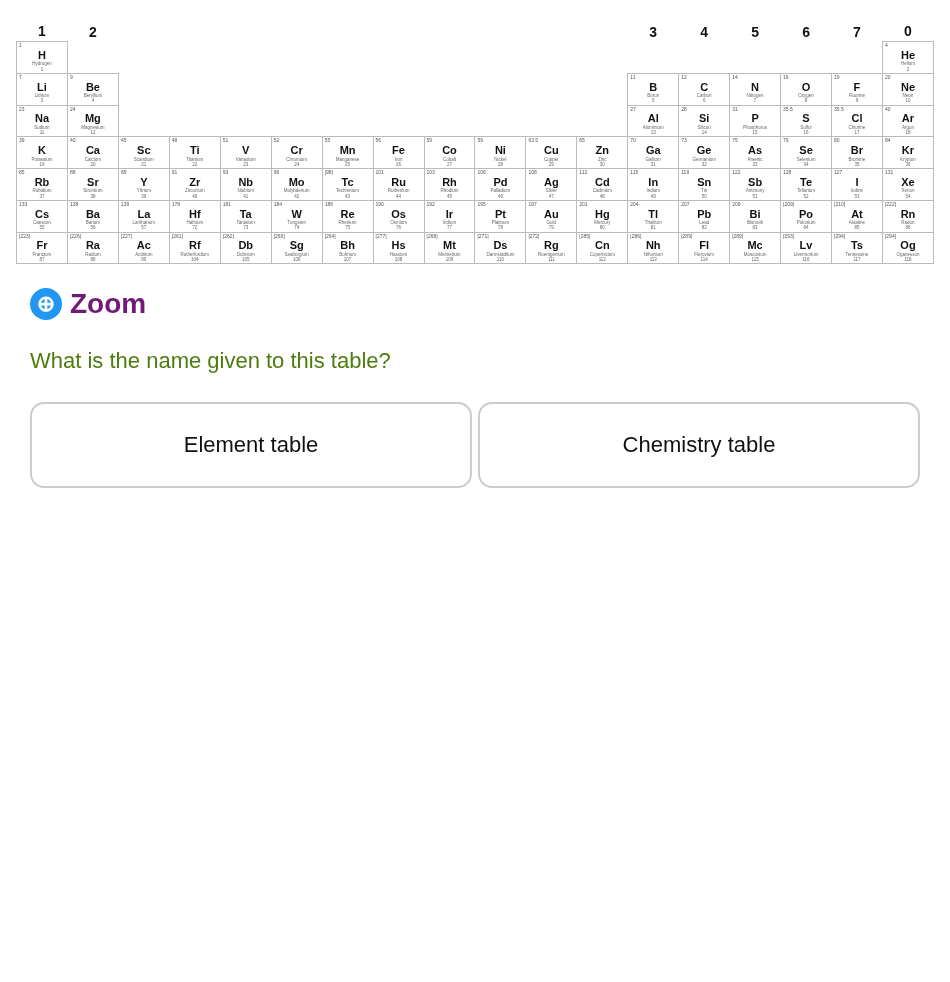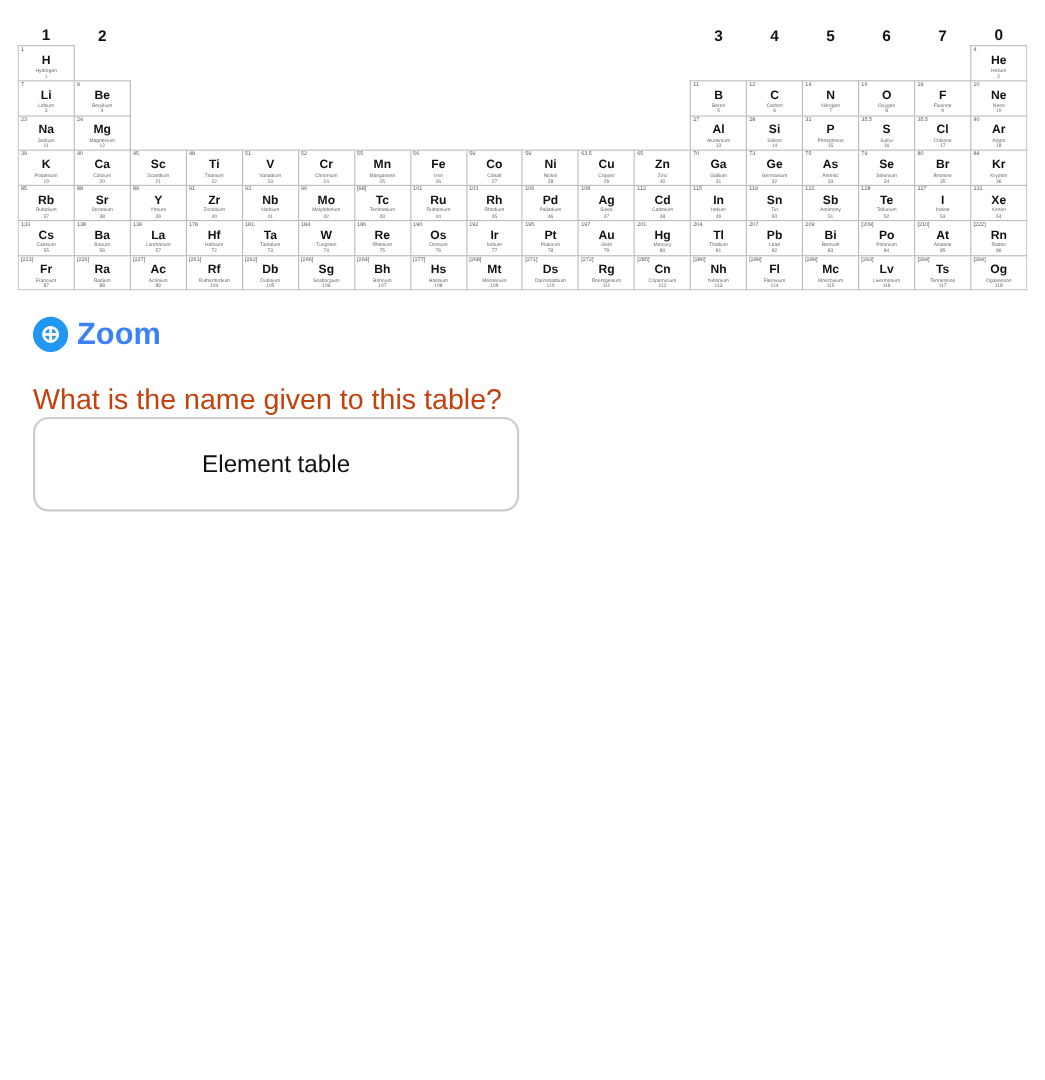--- a/index.html
+++ b/index.html
@@ -35,33 +35,34 @@
       justify-content: center;
       color: white;
       font-size: 20px;
       font-weight: bold;
       flex-shrink: 0;
     }
 
     .zoom-label {
       font-size: 28px;
       font-weight: bold;
-      color: #3b82f6;
+      color: #701a75;
       text-align: right;
     }
 
     
     .question-section {
       padding: 18px 30px 20px 30px;
     }
 
     .question-text {
-      font-size: 26px;
-      color: #c2410c;
+      font-size: 22px;
+      color: #4d7c0f;
       font-weight: 400;
+      margin-bottom: 28px;
     }
 
     .answers-grid {
       display: grid;
       grid-template-columns: 1fr 1fr;
       gap: 6px;
     }
 
     .answer-btn {
       border: 2px solid #ccc;
@@ -779,14 +780,15 @@
     <span style="font-size:22px; line-height:1;">⊕</span>
   </div>
   <span class="zoom-label">Zoom</span>
 </div>
 
 <div class="question-section">
   <div class="question-text">What is the name given to this table?</div>
 
   <div class="answers-grid">
     <button class="answer-btn">Element table</button>
+    <button class="answer-btn">Chemistry table</button>
   </div>
 </div>
 
 </body></html>

